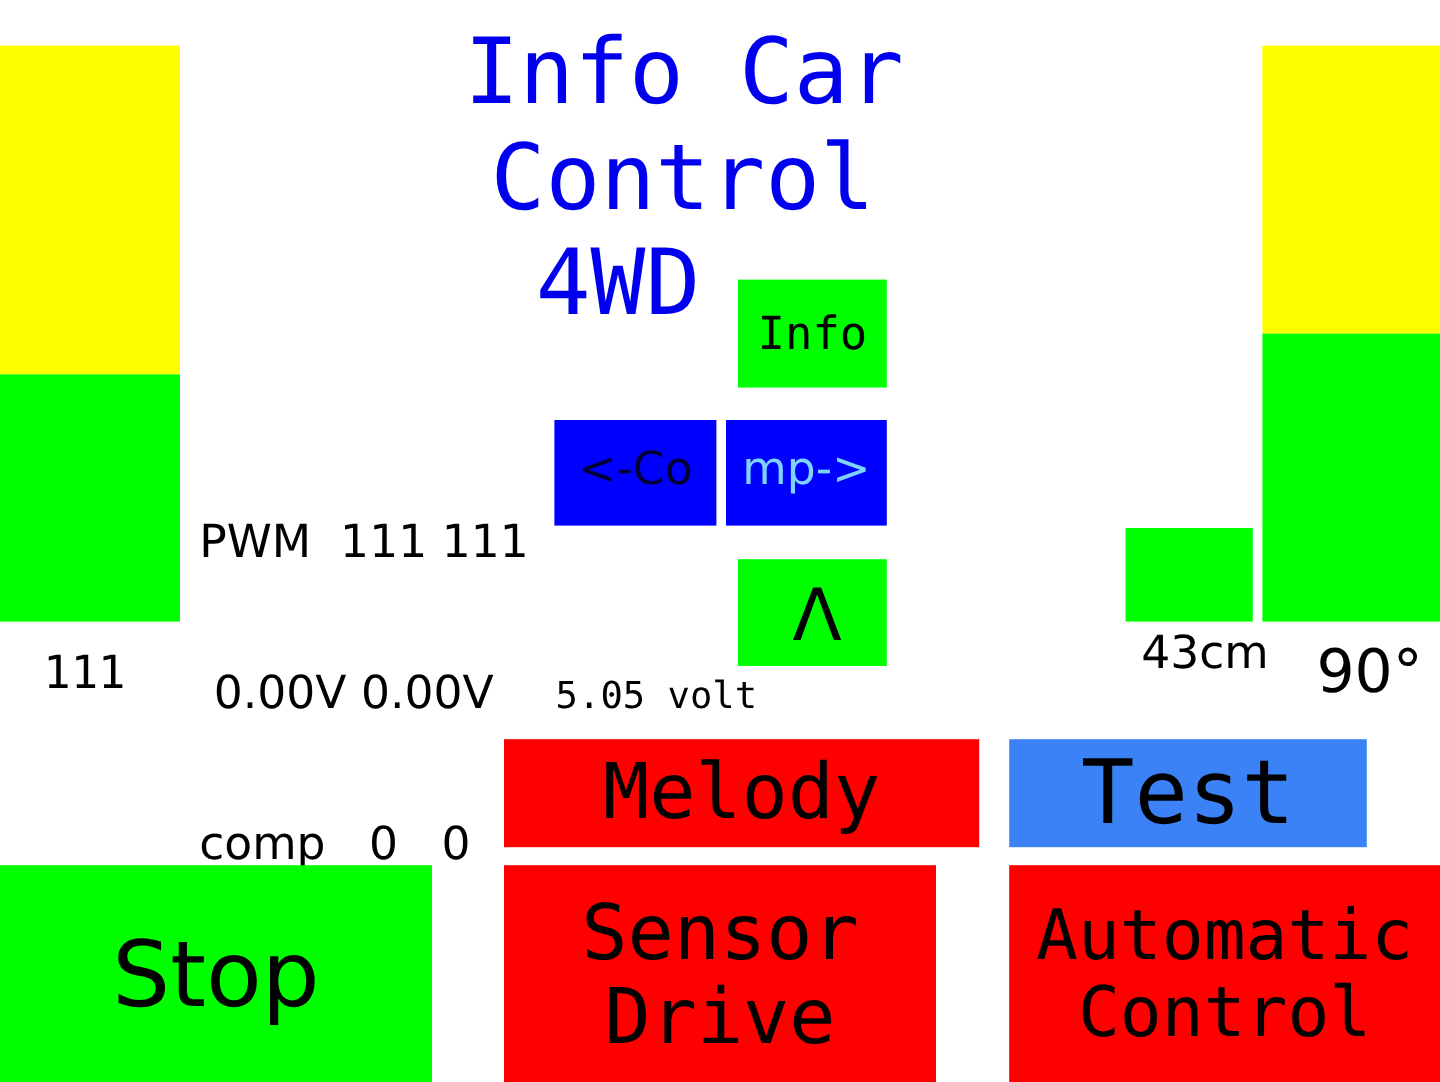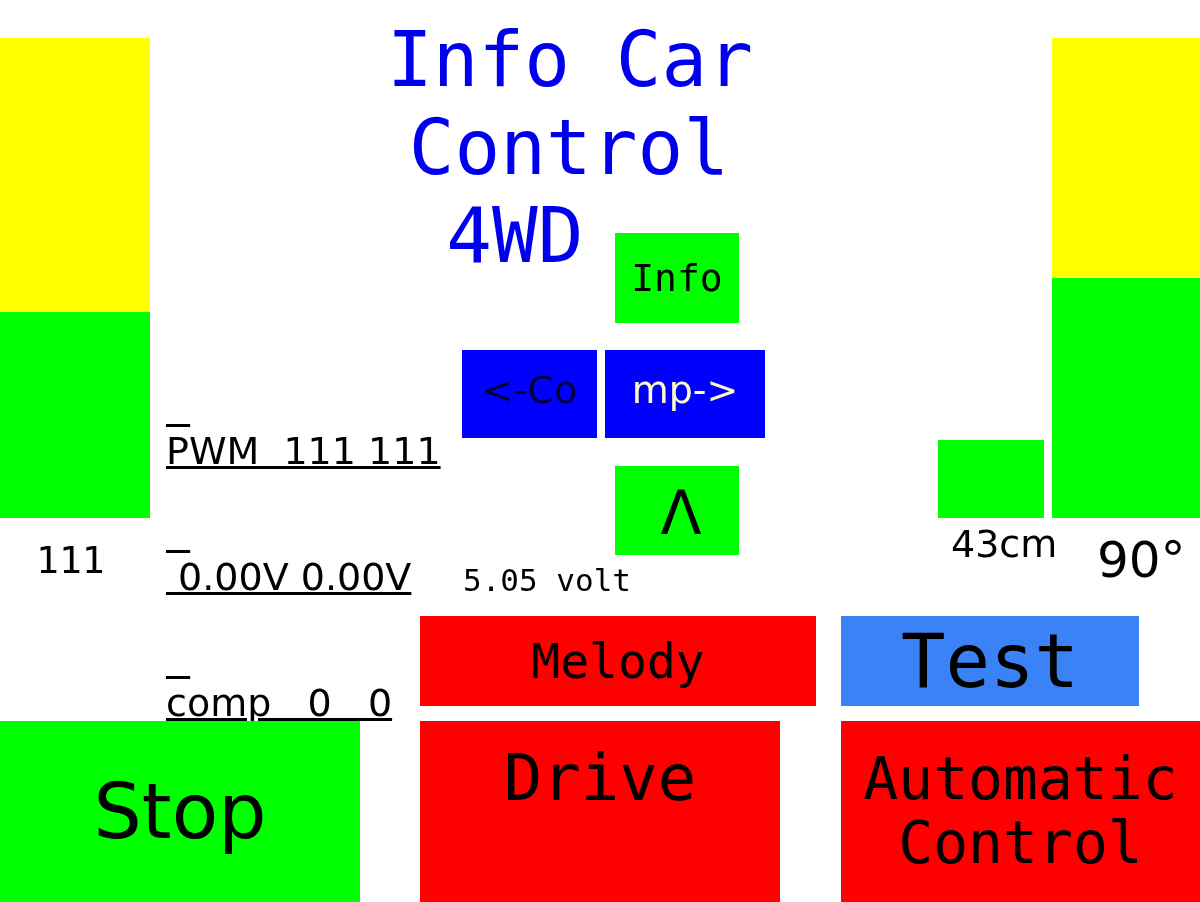--- a/index.html
+++ b/index.html
@@ -6,21 +6,21 @@
   body { width:1200px; height:902px; background:#ffffff; position:relative; overflow:hidden;
          font-family:"DejaVu Sans Mono", monospace; color:#000; }
   .abs { position:absolute; }
   .bar { position:absolute; }
   .btn { position:absolute; display:flex; align-items:center; justify-content:center; text-align:center;
          font-family:"DejaVu Sans Mono", monospace; color:#000; cursor:pointer; box-sizing:border-box; line-height:1; }
   .title { position:absolute; left:300px; width:540px; text-align:center; color:#0000ee;
            font-family:"DejaVu Sans Mono", monospace; font-size:76px; line-height:88px; top:16px; }
   .title div { white-space:pre; }
   .stats { position:absolute; left:166px; top:346px; font-family:"DejaVu Sans", sans-serif; font-size:38px;
-           line-height:42px; white-space:pre;text-decoration:underline; }
+           line-height:42px; white-space:pre; }
   .stats div { white-space:pre; }
 </style>
 </head>
 <body>
 
 <div>
   <div class="bar" style="left:0;top:38px;width:150px;height:274px;background:#ffff00;"></div>
   <div class="bar" style="left:0;top:312px;width:150px;height:206px;background:#00ff00;"></div>
 </div>
 <div class="abs" style="left:36px;top:538px;font-family:'DejaVu Sans Mono',monospace;font-size:38px;line-height:44px;">111</div>
@@ -44,37 +44,38 @@
   <div> 0.00V 0.00V</div>
   <div>comp   0   0</div>
 </div>
 
 <div class="btn" style="left:615px;top:233px;width:124px;height:90px;background:#00ff00;font-size:38px;">
   <span>Info</span>
 </div>
 <div class="btn" style="left:462px;top:350px;width:135px;height:88px;background:#0000ff;font-family:'DejaVu Sans',sans-serif;font-size:38px;color:#000033;padding-bottom:8px;">
   <span>&lt;-Co</span>
 </div>
-<div class="btn" style="left:605px;top:350px;width:160px;height:88px;background:#0000ff;font-family:'DejaVu Sans',sans-serif;font-size:38px;color:#fef9c3;padding-bottom:8px;">
+<div class="btn" style="left:605px;top:350px;width:134px;height:88px;background:#0000ff;font-family:'DejaVu Sans',sans-serif;font-size:38px;color:#7dd3fc;padding-bottom:8px;">
   <span>mp-&gt;</span>
 </div>
 <div class="btn" style="left:615px;top:466px;width:124px;height:89px;background:#00ff00;font-family:'DejaVu Sans',sans-serif;font-size:60px;padding-left:8px;padding-top:4px;">
   <span>Λ</span>
 </div>
 
 <div class="abs" style="left:463px;top:560px;font-family:'DejaVu Sans Mono',monospace;font-size:31px;line-height:40px;text-align:center;">5.05 volt</div>
 
-<div class="btn" style="left:420px;top:616px;width:396px;height:90px;background:#ff0000;font-size:48px;justify-content:center;">
+<div class="btn" style="left:420px;top:616px;width:396px;height:90px;background:#ff0000;font-size:64px;justify-content:center;">
   <span>Melody</span>
 </div>
 <div class="btn" style="left:841px;top:616px;width:298px;height:90px;background:#3b82f6;font-size:74px;">
   <span>Test</span>
 </div>
 <div class="btn" style="left:0;top:721px;width:360px;height:181px;background:#00ff00;font-family:'DejaVu Sans',sans-serif;font-size:76px;">
   <span>Stop</span>
 </div>
 <div class="btn" style="left:420px;top:721px;width:360px;height:181px;background:#ff0000;font-size:64px;flex-direction:column;justify-content:flex-start;padding-top:22px;line-height:70px;">
+  <span>Sensor</span>
   <span>Drive</span>
 </div>
 <div class="btn" style="left:841px;top:721px;width:359px;height:181px;background:#ff0000;font-size:58px;flex-direction:column;justify-content:flex-start;padding-top:26px;line-height:64px;">
   <span>Automatic</span>
   <span>Control</span>
 </div>
 
 </body></html>

